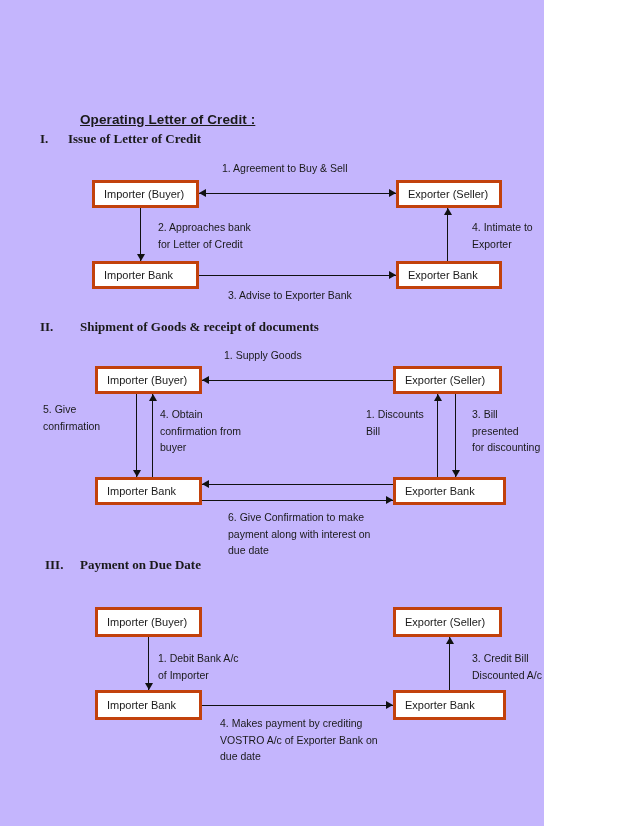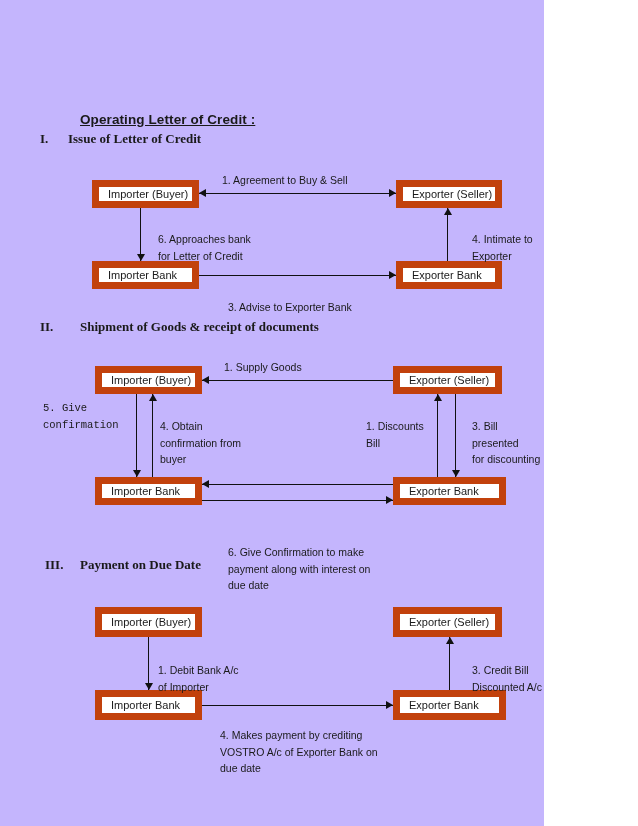--- a/index.html
+++ b/index.html
@@ -40,21 +40,21 @@
     position: absolute;
     font-family: "Liberation Serif", serif;
     font-size: 13px;
     font-weight: bold;
     white-space: nowrap;
   }
 
   
   .node {
     position: absolute;
-    border: 7px solid #c2410c;
+    border: 3px solid #c2410c;
     background: #ffffff;
     box-sizing: border-box;
     font-size: 11px;
     line-height: 1;
     display: flex;
     align-items: center;
     padding-left: 9px;
     white-space: nowrap;
   }
 
@@ -91,21 +91,20 @@
     border-top: 7px solid #111111;
   }
 
   
   .cap {
     position: absolute;
     font-size: 10.5px;
     line-height: 16.5px;
     white-space: pre-line;
     color: #1a1a1a;
-    margin-top: 12px;
   }
 </style>
 </head>
 <body>
 
 <div class="page">
 
   <div class="doc-title">Operating Letter of Credit :</div>
 
   <div class="sec-num" style="left:40px; top:131px;">I.</div>
@@ -117,21 +116,21 @@
   <div class="node" style="left:396px; top:180px; width:106px; height:28px;">Exporter (Seller)</div>
   <div class="node" style="left:92px;  top:261px; width:107px; height:28px;">Importer Bank</div>
   <div class="node" style="left:396px; top:261px; width:106px; height:28px;">Exporter Bank</div>
 
   <div class="hline" style="left:199px; top:193px; width:197px;"></div>
   <div class="arrow arrow-left" style="left:199px; top:189px;"></div>
   <div class="arrow arrow-right" style="left:389px; top:189px;"></div>
 
   <div class="vline" style="left:140px; top:208px; height:53px;"></div>
   <div class="arrow arrow-down" style="left:137px; top:254px;"></div>
-  <div class="cap" style="left:158px; top:219px;">6. Approaches bank
+  <div class="cap" style="left:158px; top:219px;">2. Approaches bank
 for Letter of Credit</div>
 
   <div class="hline" style="left:199px; top:275px; width:197px;"></div>
   <div class="arrow arrow-right" style="left:389px; top:271px;"></div>
   <div class="cap" style="left:228px; top:287px;">3.  Advise to Exporter Bank</div>
 
   <div class="vline" style="left:447px; top:208px; height:53px;"></div>
   <div class="arrow arrow-up" style="left:444px; top:208px;"></div>
   <div class="cap" style="left:472px; top:219px;">4. Intimate to
 Exporter</div>
@@ -144,21 +143,21 @@
   <div class="node" style="left:95px;  top:366px; width:107px; height:28px;">Importer (Buyer)</div>
   <div class="node" style="left:393px; top:366px; width:109px; height:28px;">Exporter (Seller)</div>
   <div class="node" style="left:95px;  top:477px; width:107px; height:28px;">Importer Bank</div>
   <div class="node" style="left:393px; top:477px; width:113px; height:28px;">Exporter Bank</div>
 
   <div class="hline" style="left:202px; top:380px; width:191px;"></div>
   <div class="arrow arrow-left" style="left:202px; top:376px;"></div>
 
   <div class="vline" style="left:136px; top:394px; height:83px;"></div>
   <div class="arrow arrow-down" style="left:133px; top:470px;"></div>
-  <div class="cap" style="left:43px; top:388px;font-family:Liberation Mono, monospace;">5. Give
+  <div class="cap" style="left:43px; top:401px;">5. Give
 confirmation</div>
 
   <div class="vline" style="left:152px; top:394px; height:83px;"></div>
   <div class="arrow arrow-up" style="left:149px; top:394px;"></div>
   <div class="cap" style="left:160px; top:406px;">4. Obtain
 confirmation from
 buyer</div>
 
   <div class="vline" style="left:437px; top:394px; height:83px;"></div>
   <div class="arrow arrow-up" style="left:434px; top:394px;"></div>
@@ -168,21 +167,21 @@
   <div class="vline" style="left:455px; top:394px; height:83px;"></div>
   <div class="arrow arrow-down" style="left:452px; top:470px;"></div>
   <div class="cap" style="left:472px; top:406px;">3. Bill presented
 for discounting</div>
 
   <div class="hline" style="left:202px; top:484px; width:191px;"></div>
   <div class="arrow arrow-left" style="left:202px; top:480px;"></div>
 
   <div class="hline" style="left:202px; top:500px; width:191px;"></div>
   <div class="arrow arrow-right" style="left:386px; top:496px;"></div>
-  <div class="cap" style="left:228px; top:532px;">6. Give Confirmation to make
+  <div class="cap" style="left:228px; top:509px;">6. Give Confirmation to make
 payment along with interest on
 due date</div>
 
   <div class="sec-num" style="left:45px; top:557px;">III.</div>
   <div class="sec-title" style="left:80px; top:557px;">Payment on Due Date</div>
 
   <div class="node" style="left:95px;  top:607px; width:107px; height:30px;">Importer (Buyer)</div>
   <div class="node" style="left:393px; top:607px; width:109px; height:30px;">Exporter (Seller)</div>
   <div class="node" style="left:95px;  top:690px; width:107px; height:30px;">Importer Bank</div>
   <div class="node" style="left:393px; top:690px; width:113px; height:30px;">Exporter Bank</div>

